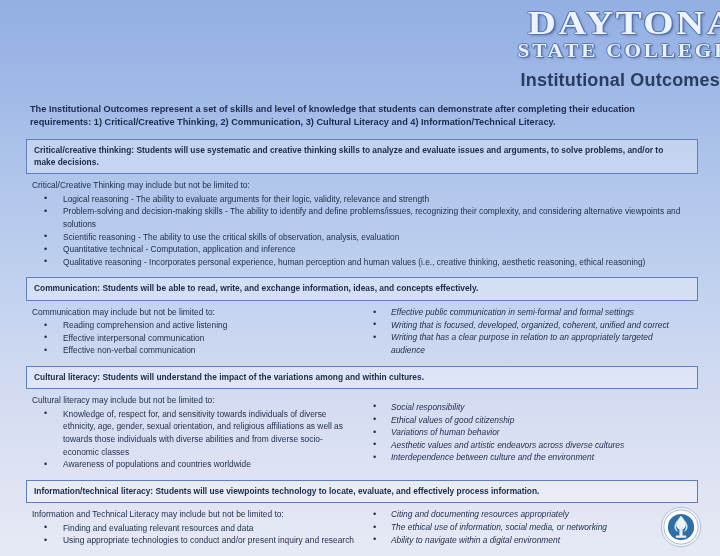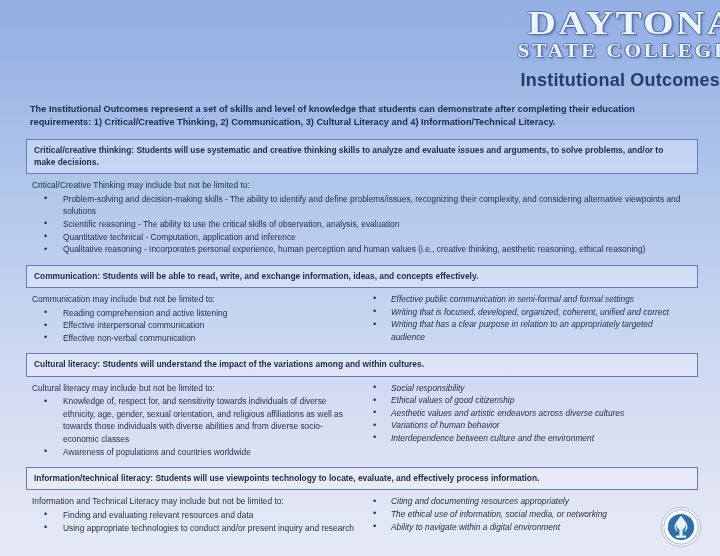--- a/index.html
+++ b/index.html
@@ -101,20 +101,21 @@
     font-weight: bold;
     line-height: 1.45;
     color: #1c2b49;
     box-sizing: border-box;
   }
   .section-body {
     display: flex;
     gap: 0;
     margin-top: 5px;
     padding-left: 6px;
+    align-items: center;
   }
   .col {
     flex: 0 0 50%;
     box-sizing: border-box;
     padding-right: 10px;
   }
   .col.full { flex: 0 0 100%; padding-right: 14px; }
   .lead {
     font-size: 8.4px;
     line-height: 1.5;
@@ -169,20 +170,21 @@
 
   <div class="intro">The Institutional Outcomes represent a set of skills and level of knowledge that students can demonstrate after completing their education requirements: 1) Critical/Creative Thinking, 2) Communication, 3) Cultural Literacy and 4) Information/Technical Literacy.</div>
 
   <div id="sections-root">
       <div class="section">
         <div class="section-header">Critical/creative thinking: Students will use systematic and creative thinking skills to analyze and evaluate issues and arguments, to solve problems, and/or to make decisions.</div>
         <div class="section-body">
           <div class="col full">
             <div class="lead">Critical/Creative Thinking may include but not be limited to:</div>
             <ul class="bullets">
+              <li>Logical reasoning - The ability to evaluate arguments for their logic, validity, relevance and strength</li>
               <li>Problem-solving and decision-making skills - The ability to identify and define problems/issues, recognizing their complexity, and considering alternative viewpoints and solutions</li>
               <li>Scientific reasoning - The ability to use the critical skills of observation, analysis, evaluation</li>
               <li>Quantitative technical - Computation, application and inference</li>
               <li>Qualitative reasoning - Incorporates personal experience, human perception and human values (i.e., creative thinking, aesthetic reasoning, ethical reasoning)</li>
             </ul>
           </div>
         </div>
       </div>
       <div class="section">
         <div class="section-header">Communication: Students will be able to read, write, and exchange information, ideas, and concepts effectively.</div>
@@ -211,22 +213,22 @@
             <div class="lead">Cultural literacy may include but not be limited to:</div>
             <ul class="bullets">
               <li>Knowledge of, respect for, and sensitivity towards individuals of diverse ethnicity, age, gender, sexual orientation, and religious affiliations as well as towards those individuals with diverse abilities and from diverse socio-economic classes</li>
               <li>Awareness of populations and countries worldwide</li>
             </ul>
           </div>
           <div class="col">
             <ul class="bullets rcol">
               <li>Social responsibility</li>
               <li>Ethical values of good citizenship</li>
+              <li>Variations of human behavior</li>
               <li>Aesthetic values and artistic endeavors across diverse cultures</li>
-              <li>Variations of human behavior</li>
               <li>Interdependence between culture and the environment</li>
             </ul>
           </div>
         </div>
       </div>
       <div class="section">
         <div class="section-header">Information/technical literacy: Students will use viewpoints technology to locate, evaluate, and effectively process information.</div>
         <div class="section-body">
           <div class="col">
             <div class="lead">Information and Technical Literacy may include but not be limited to:</div>

